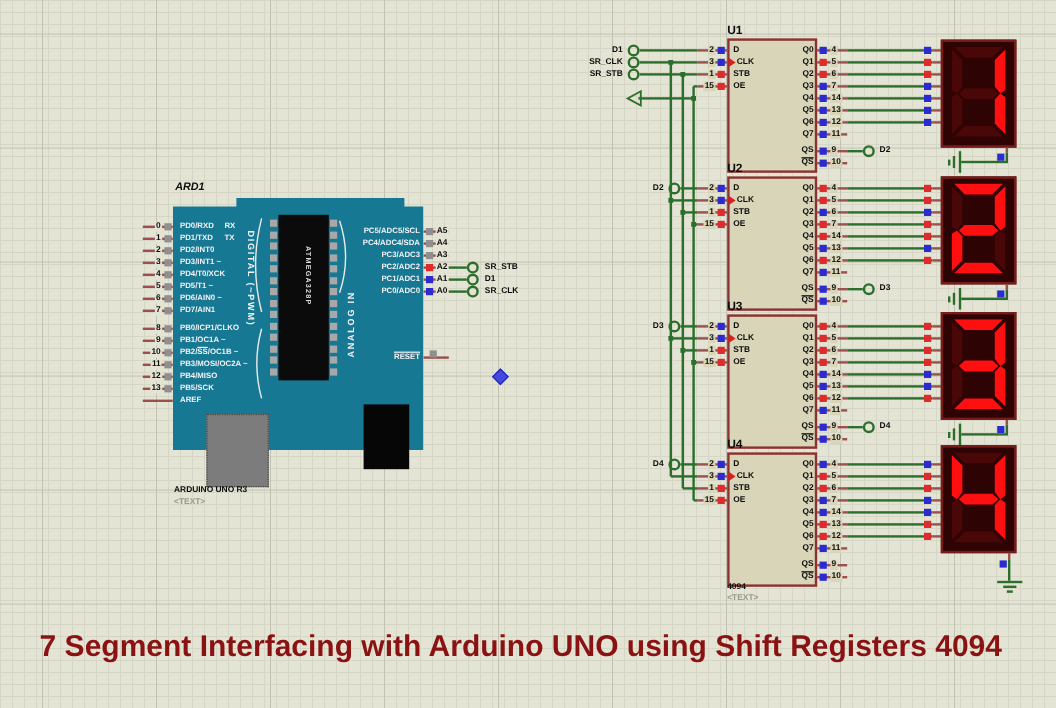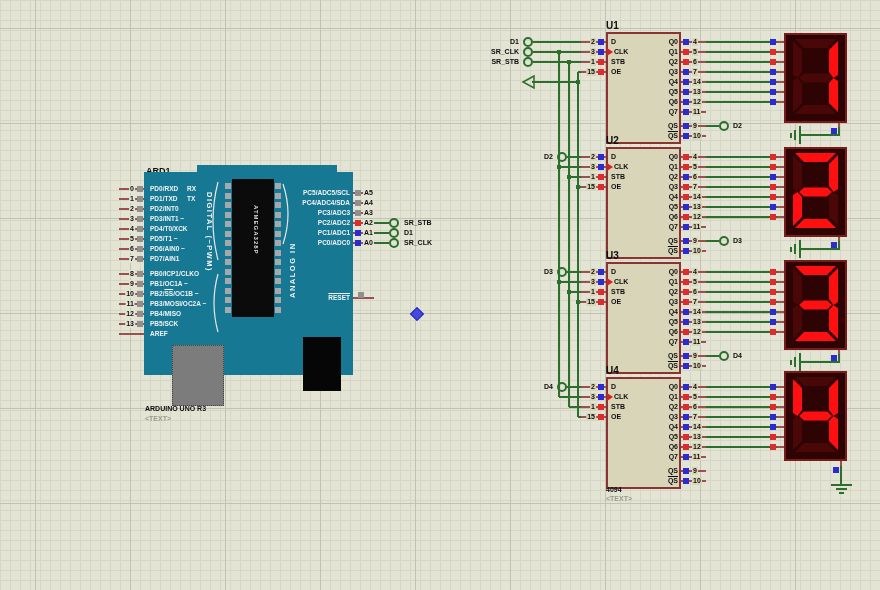--- a/index.html
+++ b/index.html
@@ -25,21 +25,22 @@
     font:bold 25px "Liberation Sans",sans-serif;
     color:#8b1212;white-space:nowrap;letter-spacing:0px;
   }
   .vtext{position:absolute;writing-mode:vertical-rl;font-family:"Liberation Sans",sans-serif;
          font-weight:bold;white-space:nowrap;line-height:1;}
 </style>
 </head>
 <body>
 
 <div id="canvas">
-<div class="t" style="position: absolute; left: 146px; top: 167px; font-size: 9px; color: rgb(13, 13, 13);"><span>ARD1</span></div>
+  <div class="title" style="color: rgb(139, 18, 18);">7 Segment Interfacing with Arduino UNO using Shift Registers 4094</div>
+<div class="t" style="position: absolute; left: 146px; top: 151px; font-size: 9px; color: rgb(13, 13, 13); font-style: italic;"><span>ARD1</span></div>
     <div style="position: absolute; left: 144px; top: 165px; width: 209px; height: 210px; background: rgb(23, 120, 148); clip-path: polygon(0px 7px, 53px 7px, 53px 0px, 193px 0px, 193px 7px, 209px 7px, 209px 210px, 0px 210px);"></div>
     <div style="position: absolute; left: 119px; top: 188px; width: 25px; height: 2px; background: rgb(156, 79, 79);"></div>
     <div class="t ra" style="position: absolute; left: 135px; top: 185px; font-size: 7px; color: rgb(13, 13, 13); background: rgb(228, 228, 212); padding: 0px 1px;"><span>0</span></div>
     <div style="position: absolute; left: 137px; top: 186px; width: 6px; height: 6px; background: rgb(143, 143, 143);"></div>
     <div class="t bl" style="position: absolute; left: 150px; top: 185px; font-size: 6.5px; color: rgb(242, 242, 242);"><span>PD0/RXD</span></div>
     <div style="position: absolute; left: 119px; top: 198px; width: 25px; height: 2px; background: rgb(156, 79, 79);"></div>
     <div class="t ra" style="position: absolute; left: 135px; top: 195px; font-size: 7px; color: rgb(13, 13, 13); background: rgb(228, 228, 212); padding: 0px 1px;"><span>1</span></div>
     <div style="position: absolute; left: 137px; top: 196px; width: 6px; height: 6px; background: rgb(143, 143, 143);"></div>
     <div class="t bl" style="position: absolute; left: 150px; top: 195px; font-size: 6.5px; color: rgb(242, 242, 242);"><span>PD1/TXD</span></div>
     <div style="position: absolute; left: 119px; top: 208px; width: 25px; height: 2px; background: rgb(156, 79, 79);"></div>

